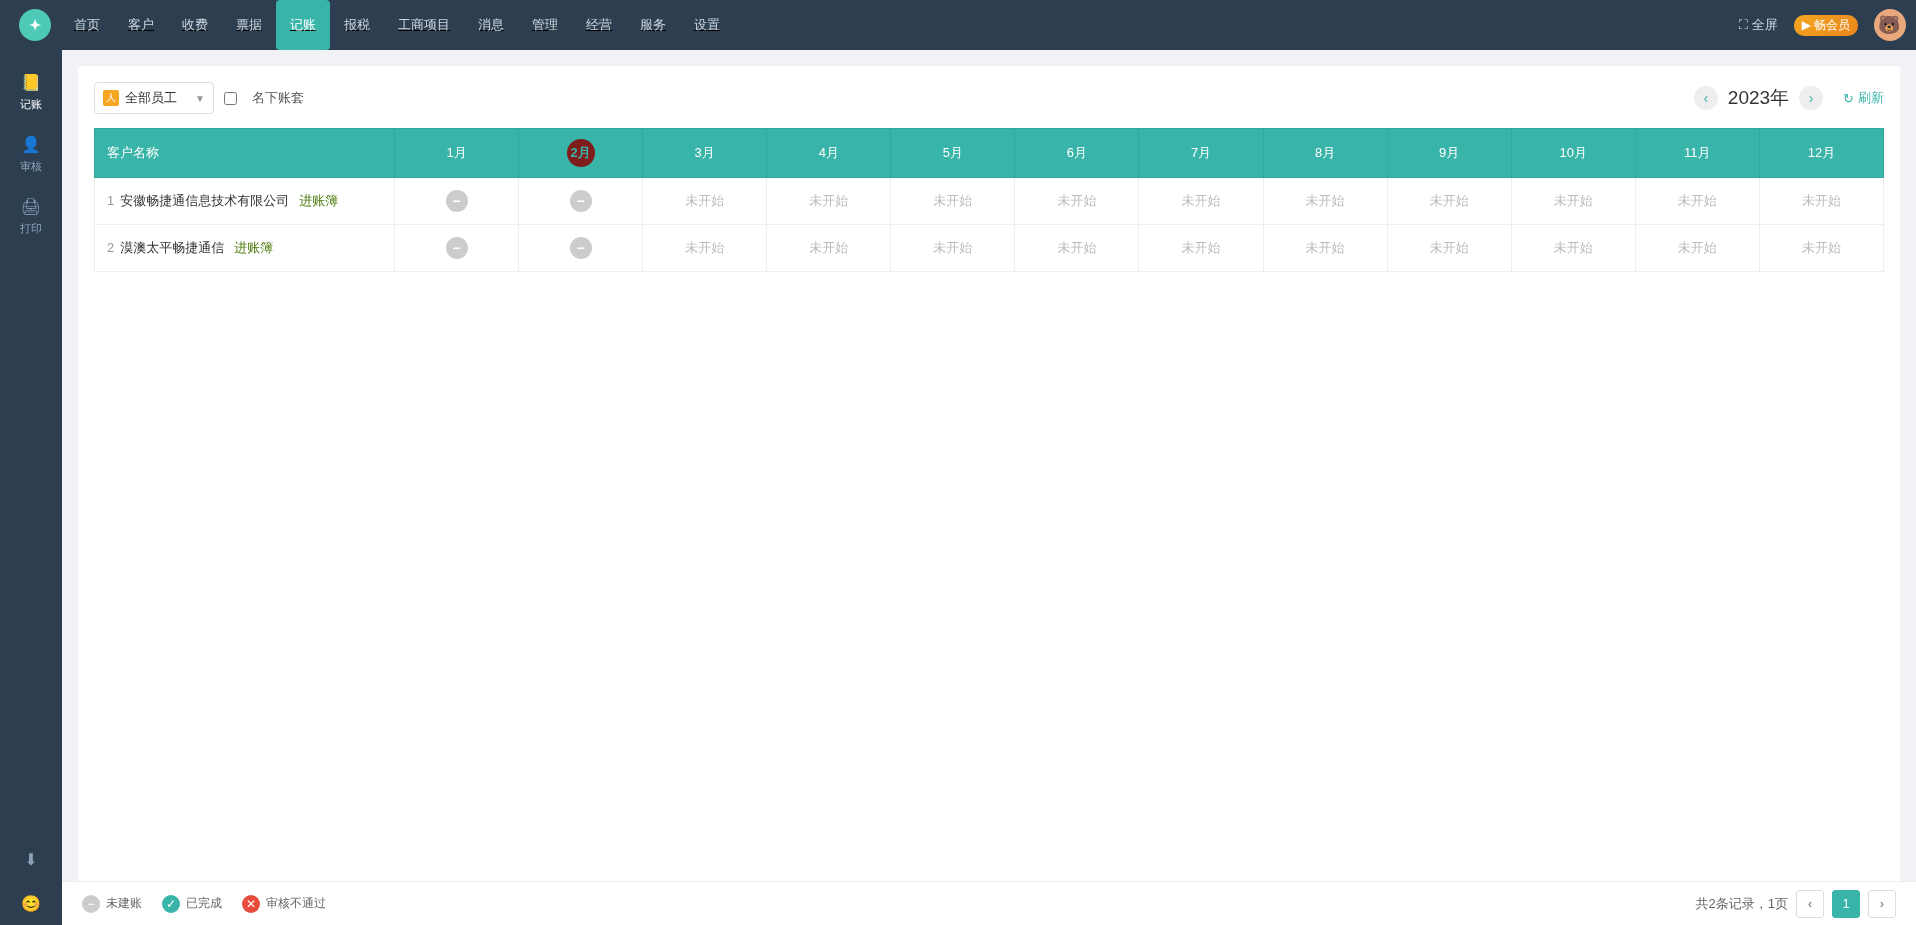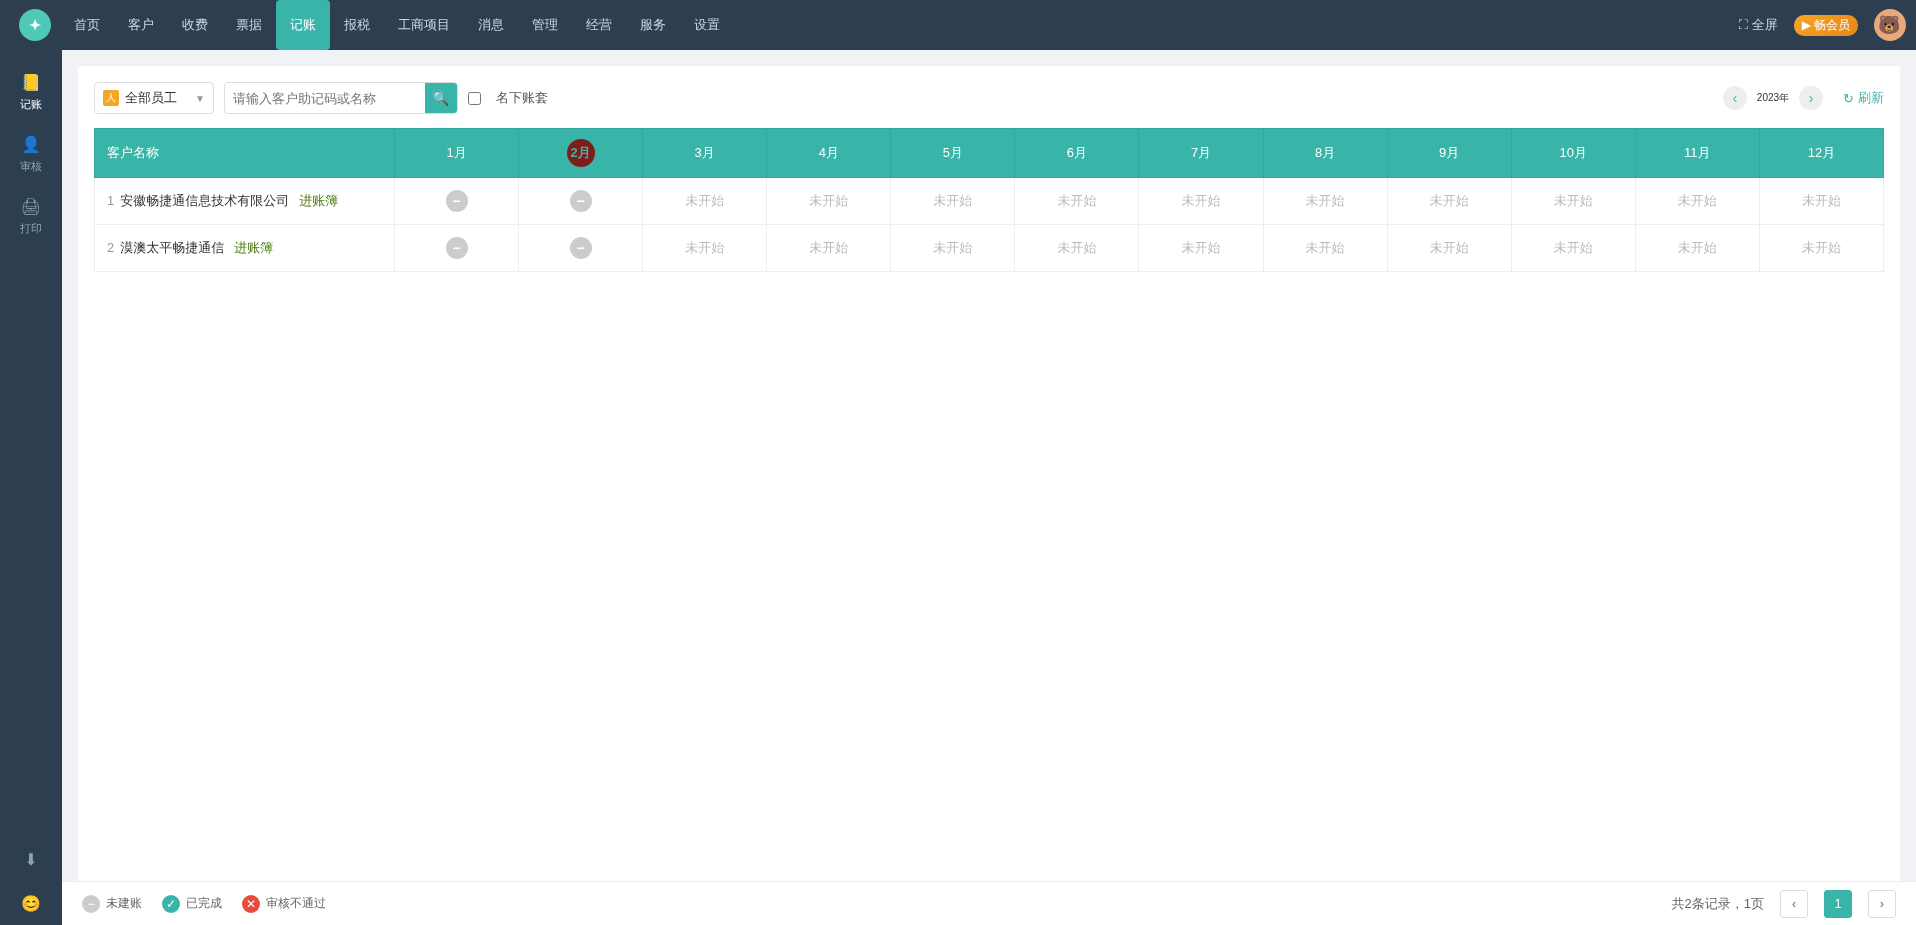--- a/index.html
+++ b/index.html
@@ -21,21 +21,21 @@
       display: flex; align-items: center; justify-content: center;
     }
     .logo-icon {
       width: 32px; height: 32px;
       background: #4ec9b8;
       border-radius: 50%;
       display: flex; align-items: center; justify-content: center;
       color: white; font-size: 14px; font-weight: bold;
     }
     .nav-items {
-      display: flex; align-items: center; flex: 1;
+      display: flex; align-items: center; flex: 1; text-decoration: underline;
     }
     .nav-item {
       color: #cdd6df;
       padding: 0 14px;
       height: 50px;
       display: flex; align-items: center;
       cursor: pointer;
       font-size: 13px;
     }
     .nav-item.active {
@@ -179,21 +179,21 @@
     .year-nav-btn {
       width: 24px; height: 24px;
       border-radius: 50%;
       background: #eee;
       border: none;
       display: flex; align-items: center; justify-content: center;
       cursor: pointer;
       color: #39b4a8;
       font-size: 14px;
     }
-    .year-text { font-size: 10px; color: #333; }
+    .year-text { font-size: 19px; color: #333; }
     .refresh-btn {
       display: flex; align-items: center; gap: 4px;
       color: #39b4a8; cursor: pointer; font-size: 13px;
       margin-left: 10px;
     }
 
     
     .data-table {
       width: 100%;
       border-collapse: collapse;
@@ -283,21 +283,21 @@
       display: flex; align-items: center; justify-content: center;
     }
     .legend-dot.gray { background: #ccc; }
     .legend-dot.teal { background: #39b4a8; }
     .legend-dot.red { background: #e74c3c; }
     .legend-dot-inner {
       color: white; font-size: 12px;
     }
     .pagination {
       margin-left: auto;
-      display: flex; align-items: center; gap: 16px;
+      display: flex; align-items: center; gap: 8px;
       font-size: 13px; color: #666;
     }
     .page-btn {
       width: 28px; height: 28px;
       border: 1px solid #ddd;
       border-radius: 3px;
       background: #fff;
       display: flex; align-items: center; justify-content: center;
       cursor: pointer;
       font-size: 12px;
@@ -366,24 +366,20 @@
   </aside>
 
 <main class="main-content">
   <div class="content-card">
 
     <div class="toolbar">
       <div class="employee-select">
         <span class="icon-badge">人</span>
         <span>全部员工</span>
         <span class="chevron">▼</span>
-      </div>
-      <div class="search-input-wrap">
-        <input type="text" placeholder="请输入客户助记码或名称" style="">
-        <button class="search-btn">🔍</button>
       </div>
       <label class="checkbox-label">
         <input type="checkbox" style="">
         <span>名下账套</span>
       </label>
       <div class="year-nav">
         <button class="year-nav-btn">‹</button>
         <span class="year-text">2023年</span>
         <button class="year-nav-btn">›</button>
       </div>

